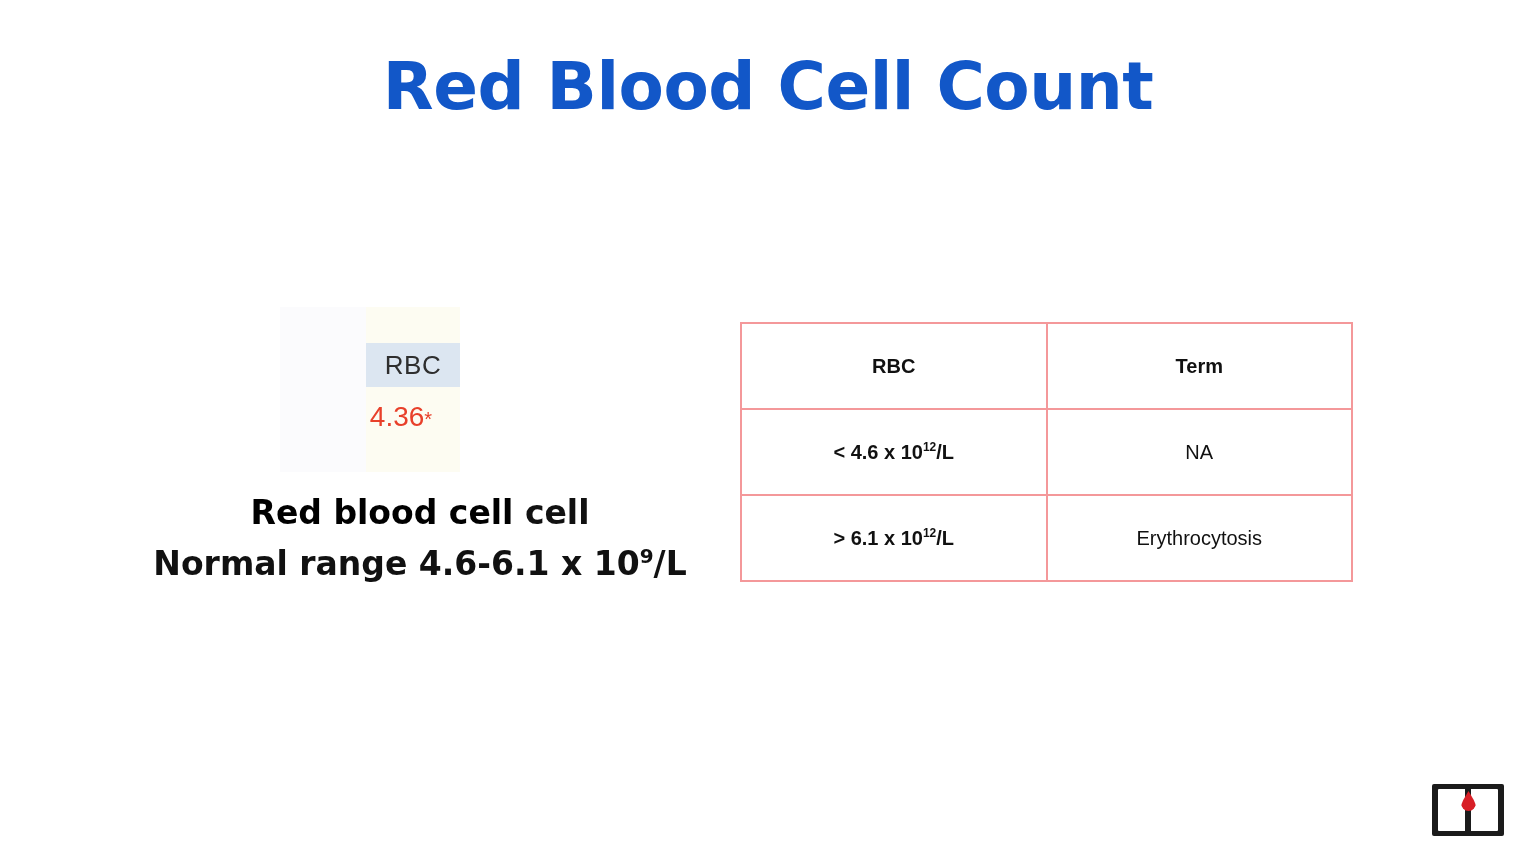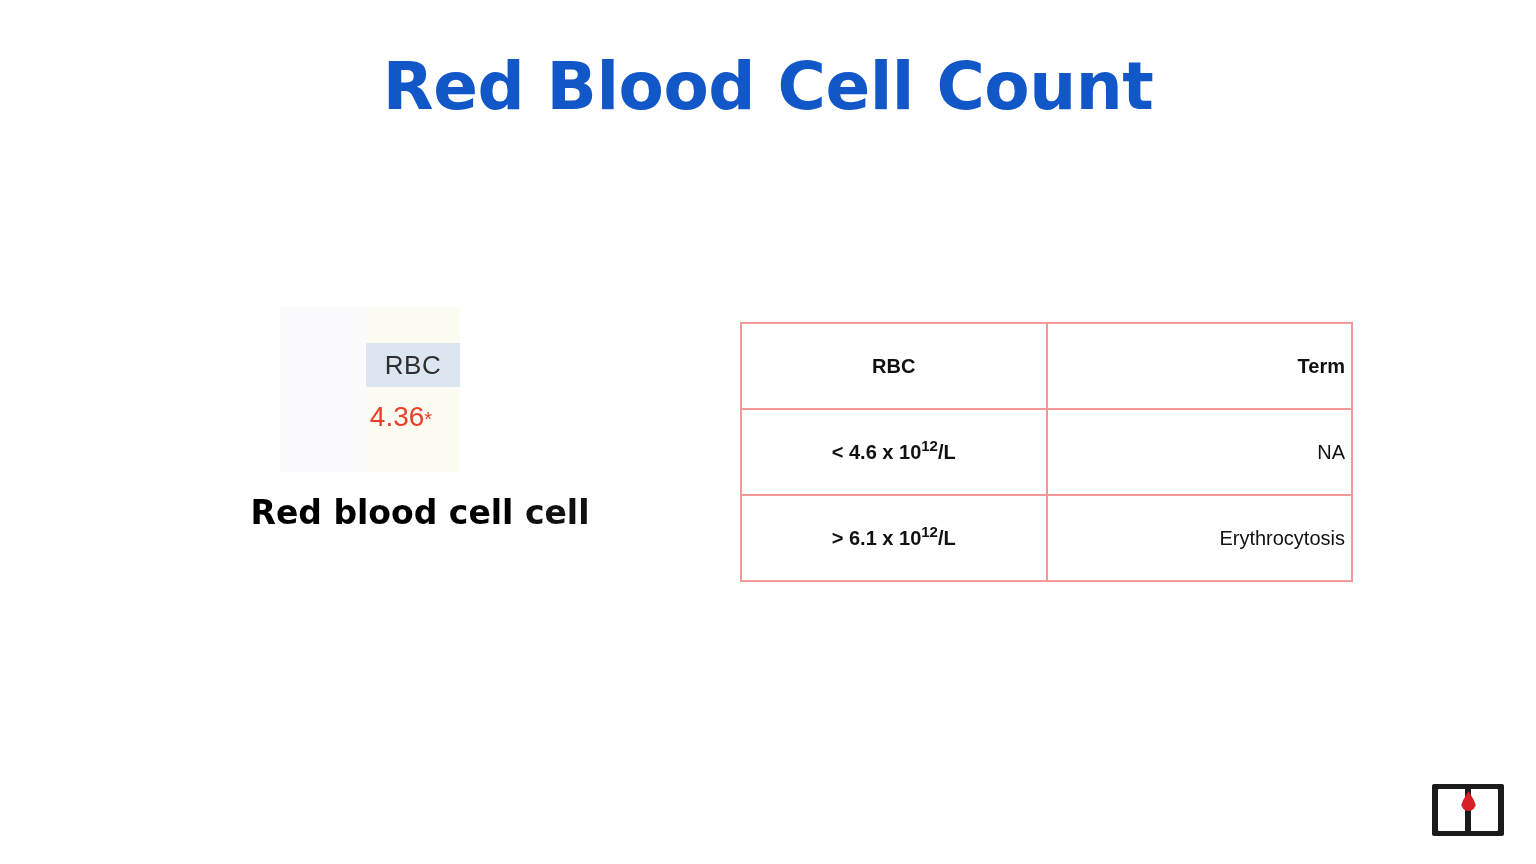--- a/index.html
+++ b/index.html
@@ -117,33 +117,33 @@
     border: 2px solid #f4989a;
     height: 84px;
     text-align: center;
     vertical-align: middle;
     font-family: "Liberation Sans", sans-serif;
     font-size: 20px;
     color: #111111;
     padding: 0 6px;
   }
   .ref-table td.col-a { width: 50%; }
-  .ref-table td.col-b { width: 50%; text-align: right; }
+  .ref-table td.col-b { width: 50%; }
   .ref-table .hdr {
     font-weight: bold;
   }
   .ref-table .val {
     font-weight: bold;
   }
   .ref-table .plain {
     font-weight: normal;
     margin-left: 31px;
   }
   .ref-table sup {
-    font-size: 15px;
+    font-size: 12px;
     vertical-align: super;
     line-height: 0;
   }
 
   
   .logo {
     position: absolute;
     right: 32px;
     bottom: 28px;
     display: flex;
@@ -213,20 +213,23 @@
   <div class="rbc-label">RBC</div>
   <div class="rbc-value">
     <span>4.36</span>
       <sup>*</sup>
   </div>
 </div>
 
 <div class="caption">
   <div>
     <span class="hl">Red blood cell</span><span> cell</span>
+  </div>
+  <div>
+    <span>Normal range 4.6-6.1 x 10</span><sup>9</sup><span>/L</span>
   </div>
 </div>
 
 <table class="ref-table">
   <tbody>
     <tr>
       <td class="col-a hdr">RBC</td>
       <td class="col-b hdr">Term</td>
     </tr>
     <tr>

